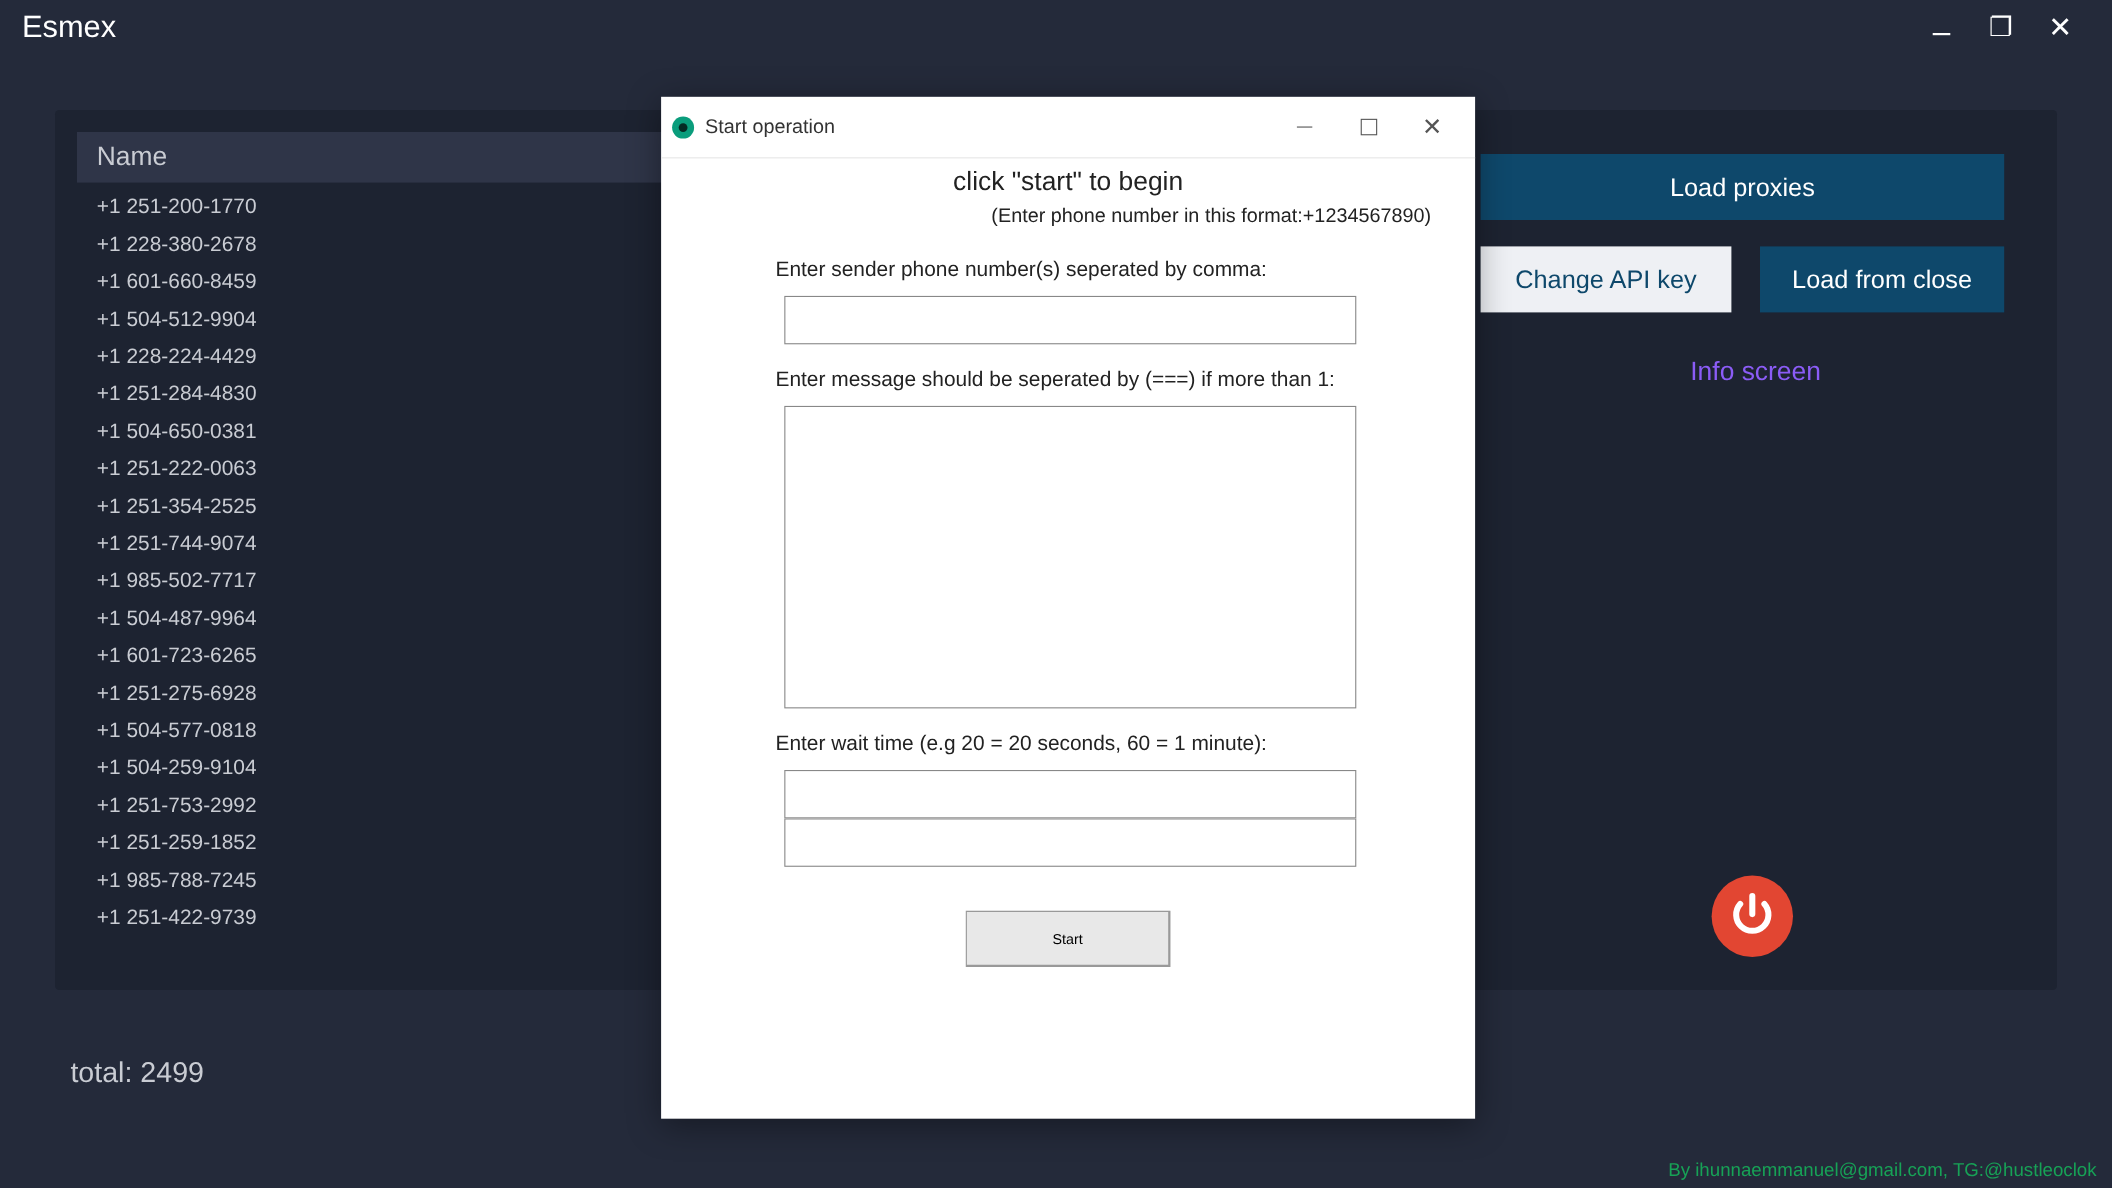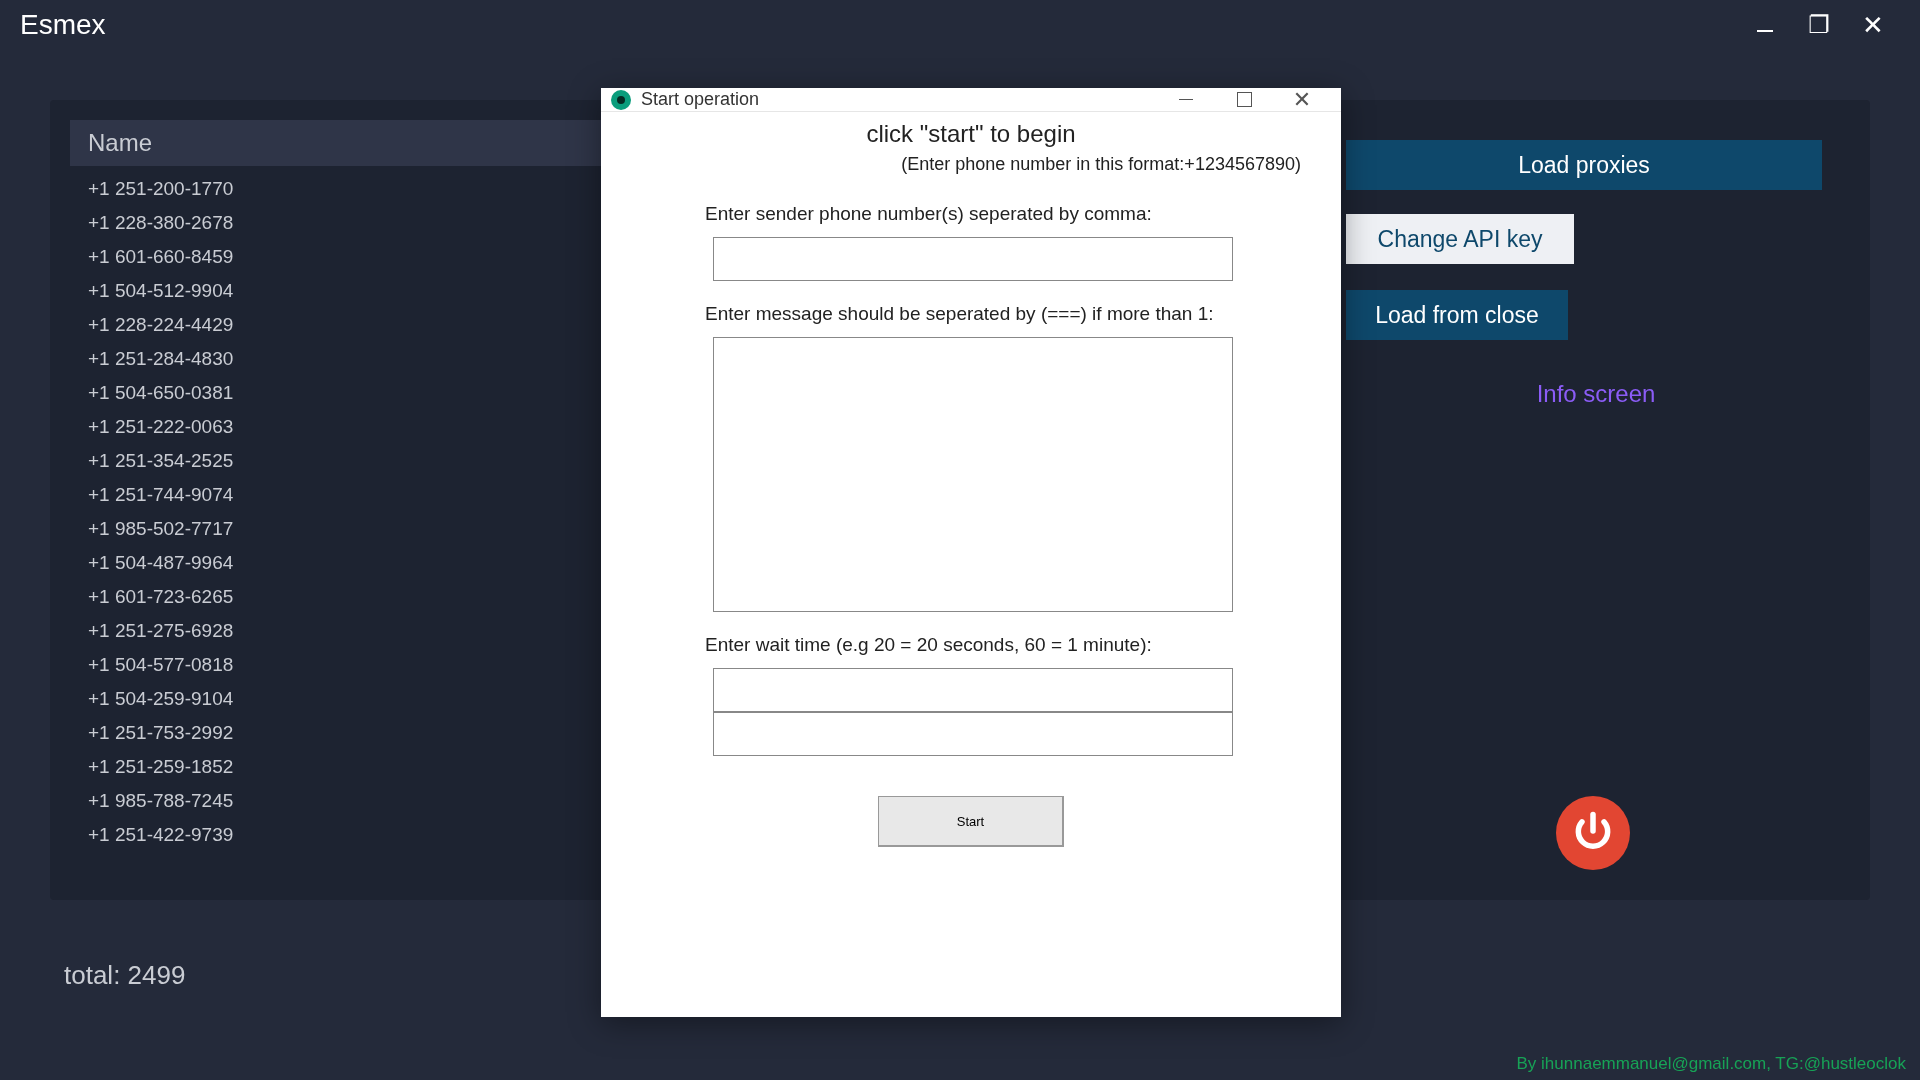--- a/index.html
+++ b/index.html
@@ -68,31 +68,31 @@
   
   .right-col {
     position: absolute;
     right: 24px; top: 40px;
     width: 500px;
   }
   .btn {
     display: inline-flex;
     align-items: center; justify-content: center;
     font-size: 23px;
-    height: 50px;
+    height: 60px;
     border: none;
     cursor: pointer;
   }
   .btn-wide {
     width: 476px;
     background: #0e486b;
     color: #fff;
     margin-bottom: 24px;
   }
-  .btn-row { display: flex; gap: 26px; margin-bottom: 40px; flex-direction: column;}
+  .btn-row { display: flex; gap: 26px; margin-bottom: 40px;}
   .btn-light {
     width: 228px;
     background: #eef0f4;
     color: #0e486b;
   }
   .btn-dark {
     width: 222px;
     background: #0e486b;
     color: #fff;
   }
@@ -141,21 +141,21 @@
     position: absolute;
     left: 601px; top: 88px;
     width: 740px;
     height: 929px;
     background: #fff;
     box-shadow: 0 6px 30px rgba(0,0,0,.4);
     display: flex;
     flex-direction: column;
   }
   .dlg-titlebar {
-    height: 24px;
+    height: 56px;
     display: flex; align-items: center;
     padding: 0 10px;
     border-bottom: 1px solid #e6e6e6;
     font-size: 18px;
     color: #333;
   }
   .dlg-icon {
     width: 20px; height: 20px;
     border-radius: 50%;
     background: #0a9d7c;

